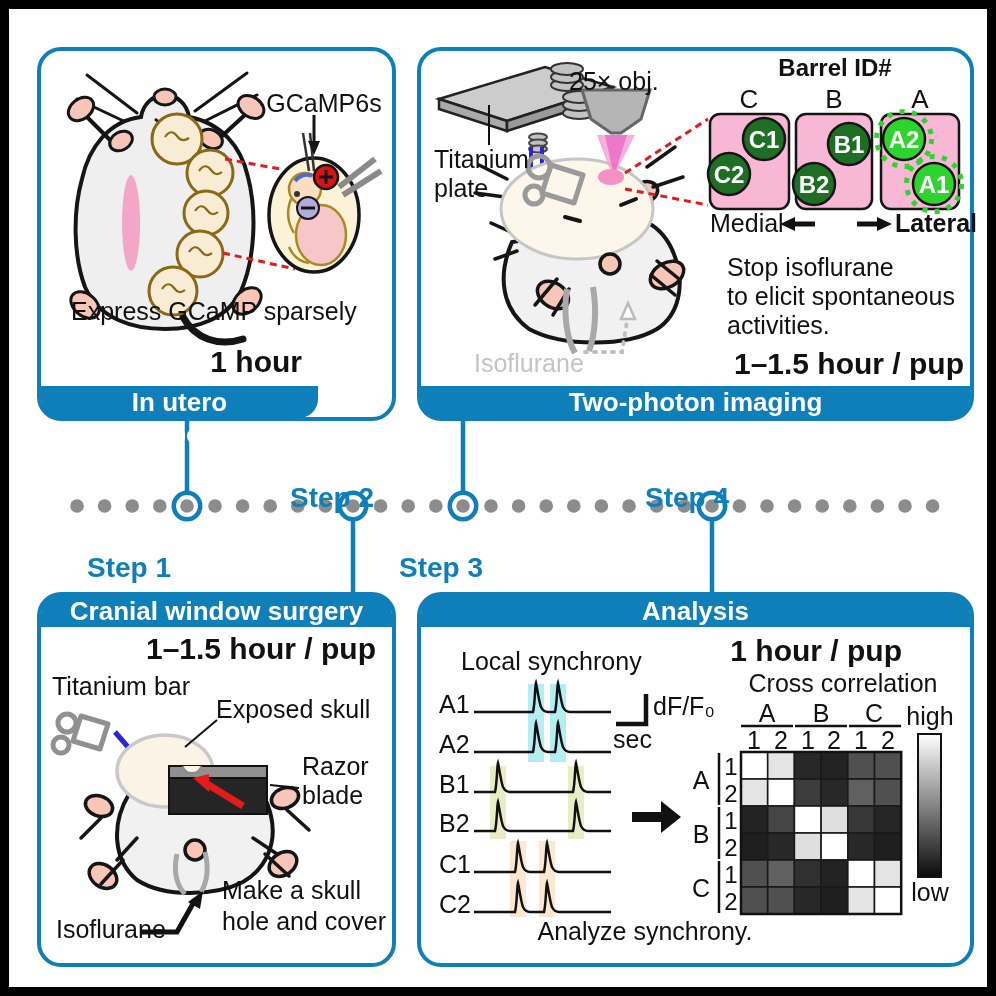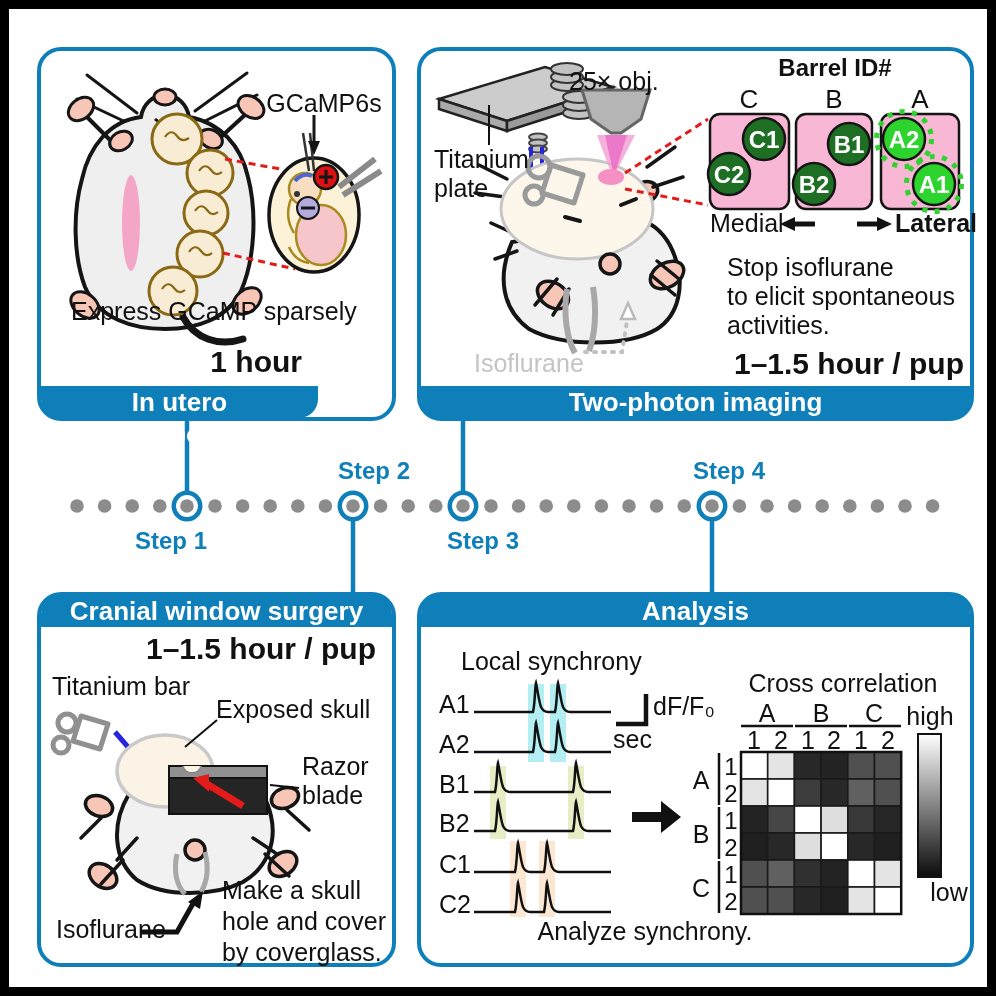--- a/index.html
+++ b/index.html
@@ -7,21 +7,21 @@
   .panel{position:absolute;box-sizing:border-box;border:4px solid #0e7fb8;border-radius:24px;background:#fff;}
   .shift{position:absolute;left:-4px;top:-4px;}
   .band{position:absolute;left:4px;right:4px;height:32px;background:#0e7fb8;color:#ffffff;font-weight:bold;font-size:26px;line-height:32px;text-align:center;}
   .band.bottom{bottom:3px;border-radius:0 0 19px 19px;}
   .band.top{top:3px;border-radius:19px 19px 0 0;}
   .t{position:absolute;font-size:25px;line-height:29px;color:#111;white-space:nowrap;}
   .ctr{text-align:center;}
   .dur{font-size:30px;line-height:34px;font-weight:bold;}
   .graytxt{color:#c4c4c4;}
   .bold{font-weight:bold;}
-  .steplabel{position:absolute;width:120px;text-align:right;color:#0e7fb8;font-weight:bold;font-size:24px;line-height:30px;}
+  .steplabel{position:absolute;width:120px;text-align:left;color:#0e7fb8;font-weight:bold;font-size:28px;line-height:30px;margin-top:27px;}
   .art{position:absolute;left:0;top:0;}
   svg text{font-family:"Liberation Sans",sans-serif;}
 </style>
 </head>
 <body>
 
 <div id="frame">
 
   <svg class="art" style="left:0;top:410px;" width="996" height="180" viewBox="0 0 996 180">
     <g id="timeline-art">
@@ -338,21 +338,20 @@
       <div class="t" style="left:15px;top:80px;">Titanium bar</div>
       <div class="t" style="left:179px;top:103px;">Exposed skull</div>
       <div class="t" style="left:265px;top:160px;">
         <div>Razor</div>
         <div>blade</div>
       </div>
       <div class="t" style="left:19px;top:323px;">Isoflurane</div>
       <div class="t" style="left:185px;top:283px;line-height:31px;">
         <div>Make a skull</div>
         <div>hole and cover</div>
-        <div>by coverglass.</div>
       </div>
       <div class="band top"><span>Cranial window surgery</span></div>
     </div>
   </section>
 
   <section class="panel" style="left:408px;top:583px;width:557px;height:375px;">
     <div class="shift" style="width:557px;height:375px;">
       <svg class="art" width="557" height="375" viewBox="0 0 557 375">
         <defs>
           <linearGradient id="cbgrad" x1="0" y1="0" x2="0" y2="1">
@@ -429,20 +428,21 @@
             <line x1="378" y1="134" x2="430" y2="134"></line>
             <line x1="432" y1="134" x2="484" y2="134"></line>
         </g>
         <g stroke="#111" stroke-width="2.5">
           <line x1="302" y1="161" x2="302" y2="213"></line>
             <line x1="302" y1="215" x2="302" y2="267"></line>
             <line x1="302" y1="269" x2="302" y2="321"></line>
         </g>
         <rect x="501" y="142" width="23" height="143" fill="url(#cbgrad)" stroke="#111" stroke-width="2"></rect>
       </svg>
+      <div class="t dur" style="right:72px;top:42px;">1 hour / pup</div>
       <div class="t" style="left:44px;top:55px;">Local synchrony</div>
       <div class="t" style="left:236px;top:100px;">dF/F₀</div>
       <div class="t" style="left:196px;top:133px;">sec</div>
       <div class="t ctr" style="left:306px;top:77px;width:240px;">Cross correlation</div>
       <div class="t ctr" style="left:330px;top:107px;width:40px;">A</div>
       <div class="t ctr" style="left:384px;top:107px;width:40px;">B</div>
       <div class="t ctr" style="left:437px;top:107px;width:40px;">C</div>
       <div class="t ctr" style="left:324px;top:134px;width:26px;">1</div>
       <div class="t ctr" style="left:351px;top:134px;width:26px;">2</div>
       <div class="t ctr" style="left:378px;top:134px;width:26px;">1</div>
@@ -452,19 +452,19 @@
       <div class="t ctr" style="left:271px;top:174px;width:26px;">A</div>
       <div class="t ctr" style="left:271px;top:228px;width:26px;">B</div>
       <div class="t ctr" style="left:271px;top:282px;width:26px;">C</div>
       <div class="t ctr" style="left:303px;top:160px;width:22px;font-size:24px;">1</div>
       <div class="t ctr" style="left:303px;top:187px;width:22px;font-size:24px;">2</div>
       <div class="t ctr" style="left:303px;top:214px;width:22px;font-size:24px;">1</div>
       <div class="t ctr" style="left:303px;top:241px;width:22px;font-size:24px;">2</div>
       <div class="t ctr" style="left:303px;top:268px;width:22px;font-size:24px;">1</div>
       <div class="t ctr" style="left:303px;top:295px;width:22px;font-size:24px;">2</div>
       <div class="t ctr" style="left:486px;top:110px;width:54px;">high</div>
-      <div class="t ctr" style="left:486px;top:286px;width:54px;padding-left:19px;">low</div>
+      <div class="t ctr" style="left:486px;top:286px;width:54px;">low</div>
       <div class="t ctr" style="left:78px;top:325px;width:300px;">Analyze synchrony.</div>
       <div class="band top"><span>Analysis</span></div>
     </div>
   </section>
 
 </div>
 
 </body></html>

